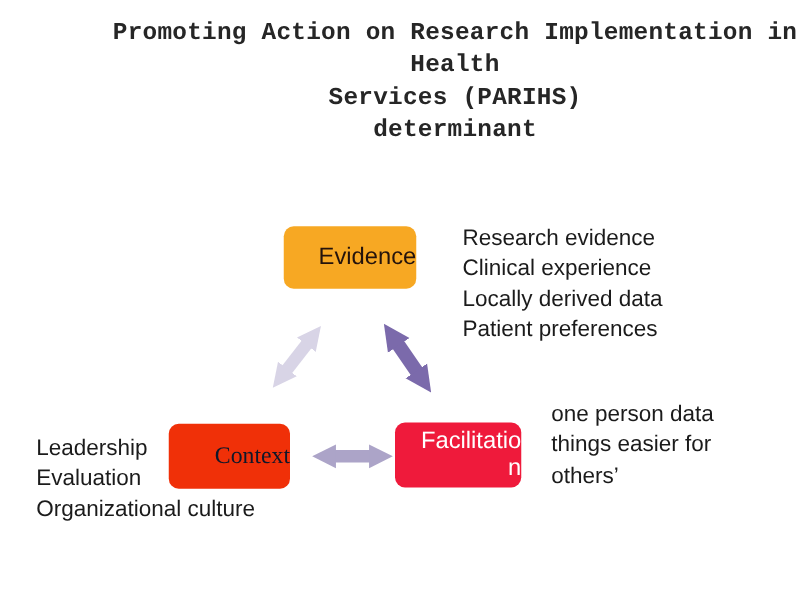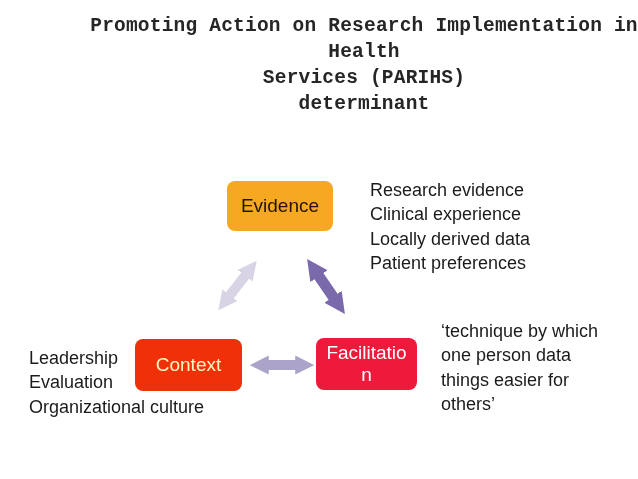--- a/index.html
+++ b/index.html
@@ -7,25 +7,25 @@
     position:relative;width:638px;height:479px;background:#ffffff;overflow:hidden;
     font-family:"Liberation Sans", sans-serif;color:#1c1c1c;
   }
   .slide-title{
     position:absolute;left:90px;top:13px;width:548px;text-align:center;
     font-weight:700;font-size:19.5px;line-height:26px;color:#262626;letter-spacing:.2px;font-family:Liberation Mono, monospace;
   }
   .arrow-layer{position:absolute;left:0;top:0;width:638px;height:479px;pointer-events:none;}
   .box{
     position:absolute;border-radius:8px;display:flex;flex-direction:column;
-    align-items:center;justify-content:center;text-align:center;
+    align-items:flex-end;justify-content:center;text-align:center;
     font-size:19px;line-height:22px;color:#24130c;
   }
   #evidence-box{left:227px;top:181px;width:106px;height:50px;}
-  #context-box{left:135px;top:339px;width:107px;height:52px;color:#fef9c3;}
+  #context-box{left:135px;top:339px;width:97px;height:52px;color:#0f172a;font-family:Liberation Serif, serif;}
   #facilitation-box{left:316px;top:338px;width:101px;height:52px;color:#ffffff;}
   .note{position:absolute;font-size:18px;line-height:24.3px;color:#1b1b1b;}
   #evidence-note{left:370px;top:162px;margin-top:16px;}
   #context-note{left:29px;top:346px;}
   #quote-note{left:441px;top:319px;}
   .citation{
     position:absolute;left:400px;top:445px;font-size:15px;font-style:italic;color:#1b1b1b;
   }
 </style>
 </head>
@@ -79,20 +79,19 @@
     <div>Patient preferences</div>
   </div>
 
   <div class="note" id="context-note">
     <div>Leadership</div>
     <div>Evaluation</div>
     <div>Organizational culture</div>
   </div>
 
   <div class="note" id="quote-note">
-    <div>‘technique by which</div>
     <div>one person data</div>
     <div>things easier for</div>
     <div>others’</div>
   </div>
 
 
 </div>
 
 </body></html>

